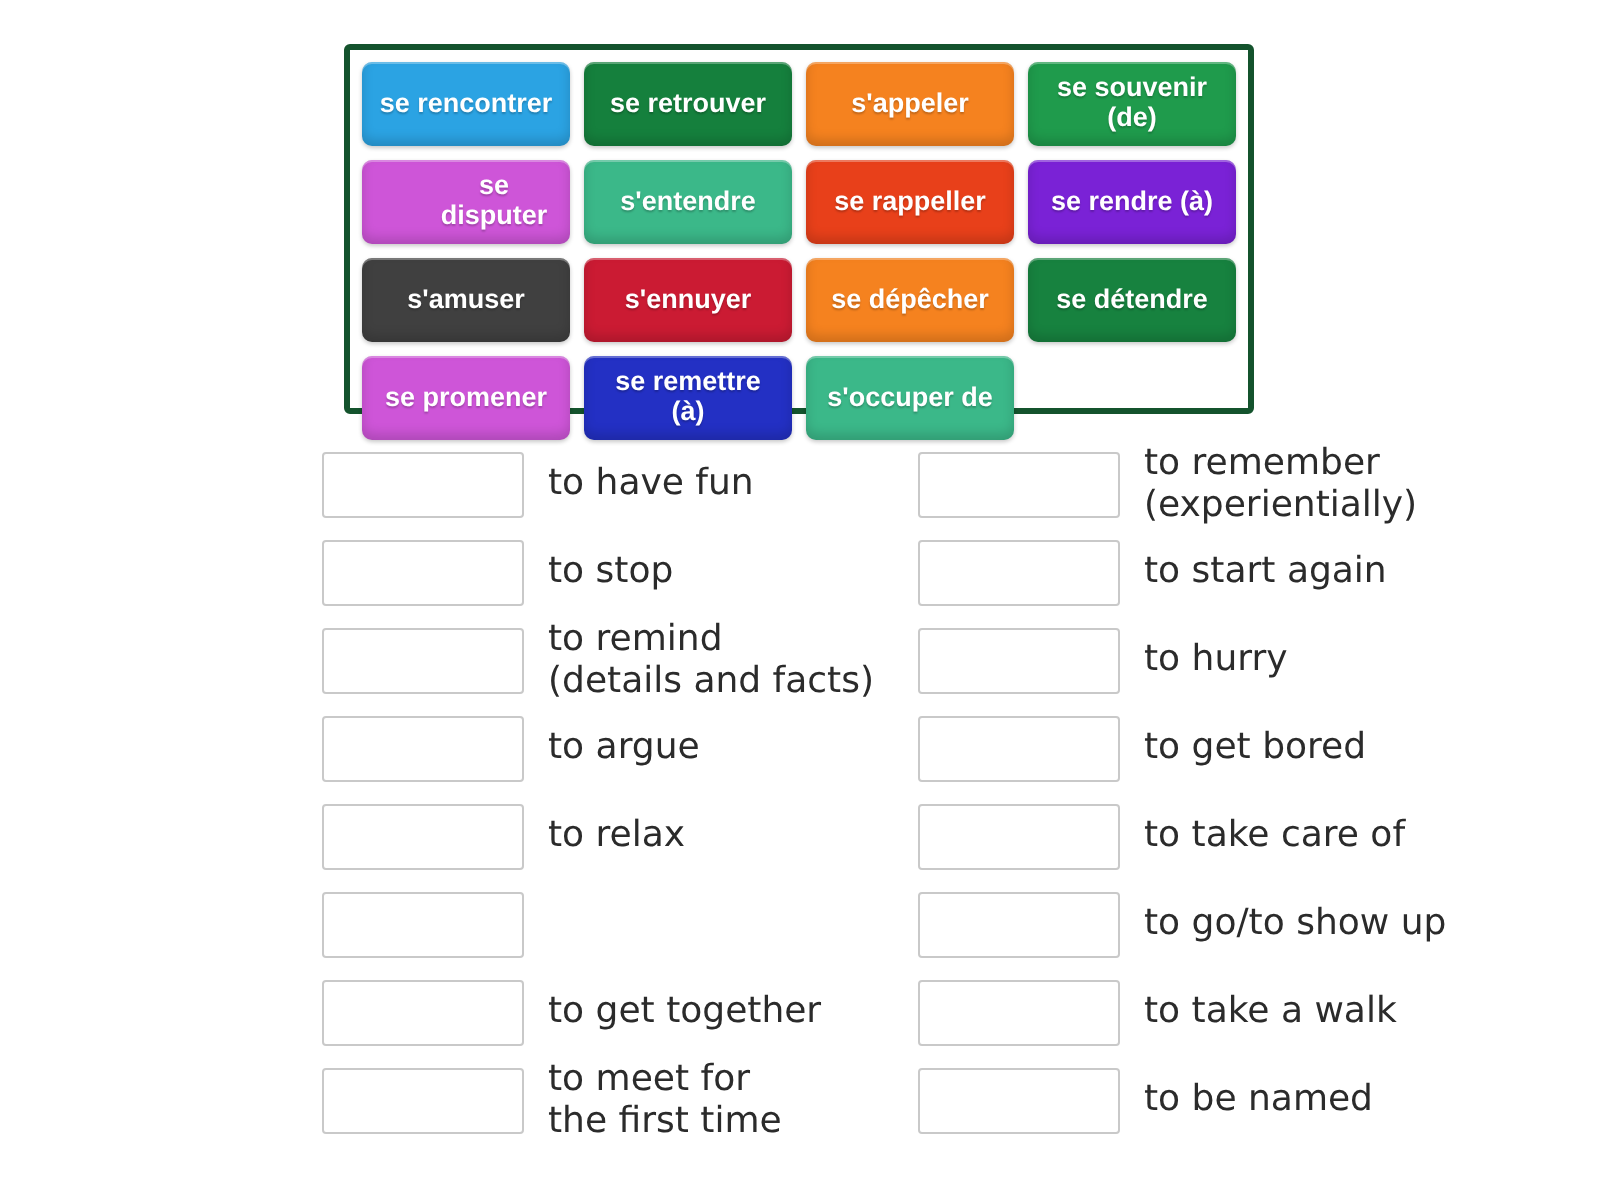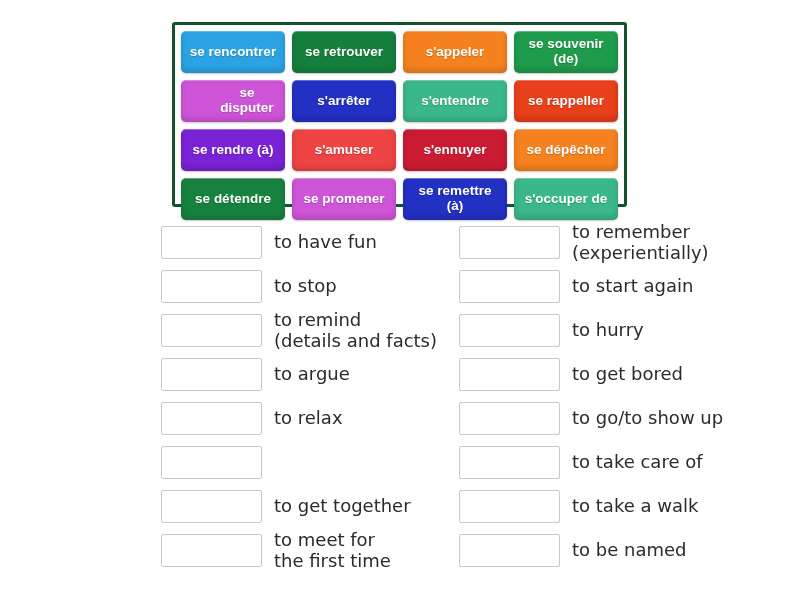--- a/index.html
+++ b/index.html
@@ -91,25 +91,24 @@
 <body>
 
 <div id="tile-bank">
   <div id="tile-grid">
       <div class="tile" style="background: rgb(43, 163, 227); white-space: pre-line;">se rencontrer</div>
       <div class="tile" style="background: #15803d; white-space: pre-line;">se retrouver</div>
       <div class="tile" style="background: rgb(245, 130, 31); white-space: pre-line;">s'appeler</div>
       <div class="tile" style="background: rgb(31, 155, 76); white-space: pre-line;">se souvenir
 (de)</div>
       <div class="tile" style="background: rgb(206, 85, 216); white-space: pre-line; padding-left: 31px;">se disputer</div>
-      <div class="tile" style="background: rgb(35, 48, 196); white-space: pre-line;">s'arrêter</div>
       <div class="tile" style="background: rgb(59, 184, 137); white-space: pre-line;">s'entendre</div>
       <div class="tile" style="background: rgb(232, 64, 26); white-space: pre-line;">se rappeller</div>
       <div class="tile" style="background: rgb(122, 34, 214); white-space: pre-line;">se rendre (à)</div>
-      <div class="tile" style="background: #ef4444; white-space: pre-line;">s'amuser</div>
+      <div class="tile" style="background: #404040; white-space: pre-line;">s'amuser</div>
       <div class="tile" style="background: rgb(203, 27, 51); white-space: pre-line;">s'ennuyer</div>
       <div class="tile" style="background: rgb(245, 130, 31); white-space: pre-line;">se dépêcher</div>
       <div class="tile" style="background: rgb(23, 130, 63); white-space: pre-line;">se détendre</div>
       <div class="tile" style="background: rgb(206, 85, 216); white-space: pre-line;">se promener</div>
       <div class="tile" style="background: rgb(35, 48, 196); white-space: pre-line;">se remettre
 (à)</div>
       <div class="tile" style="background: rgb(59, 184, 137); white-space: pre-line;">s'occuper de</div>
     </div>
 </div>
 
@@ -161,25 +160,25 @@
     <div class="answer-row">
       <div class="drop-slot"></div>
       <div class="answer-label">to hurry</div>
     </div>
     <div class="answer-row">
       <div class="drop-slot"></div>
       <div class="answer-label">to get bored</div>
     </div>
     <div class="answer-row">
       <div class="drop-slot"></div>
-      <div class="answer-label">to go/to show up</div>
+      <div class="answer-label">to take care of</div>
     </div>
     <div class="answer-row">
       <div class="drop-slot"></div>
-      <div class="answer-label">to take care of</div>
+      <div class="answer-label">to go/to show up</div>
     </div>
     <div class="answer-row">
       <div class="drop-slot"></div>
       <div class="answer-label">to take a walk</div>
     </div>
     <div class="answer-row">
       <div class="drop-slot"></div>
       <div class="answer-label">to be named</div>
     </div>
   </div>

